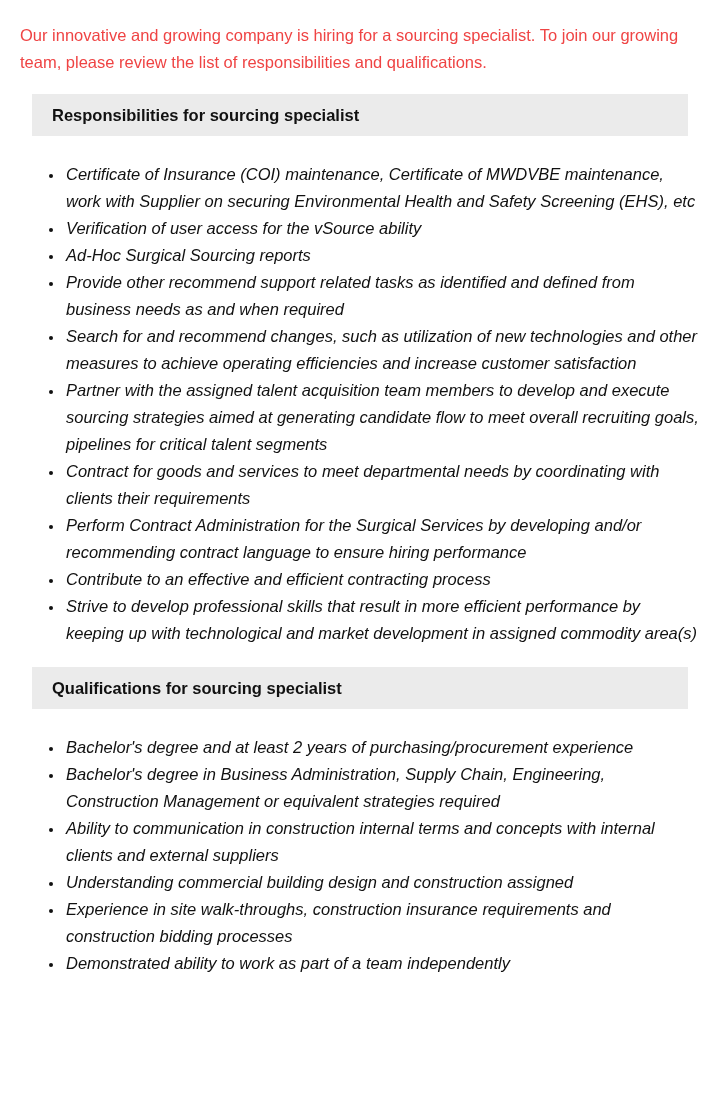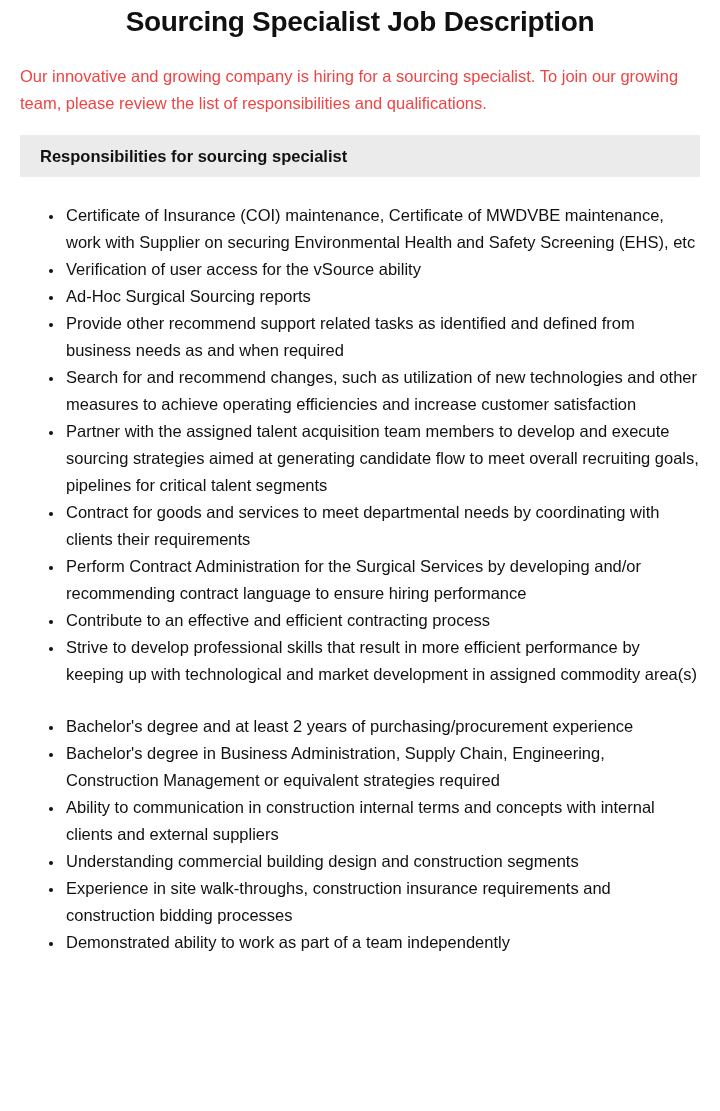--- a/index.html
+++ b/index.html
@@ -31,73 +31,76 @@
     line-height: 27px;
     margin: 16px 0 18px 0;
     color: #ef4444;
   }
   .section-header {
     background: #ebebeb;
     height: 42px;
     display: flex;
     align-items: center;
     padding: 0 20px;
-    margin: 0;
+    margin: 12px;
   }
   .section-header .section-heading {
     font-size: 16.5px;
     font-weight: bold;
     color: #111111;
   }
   ul.item-list {
     margin: 25px 0 20px 0;
     padding: 0 0 0 44px;
     list-style: disc outside;
   }
   ul.item-list li {
     font-size: 16.5px;
     line-height: 27px;
     padding-left: 2px;
     margin: 0;
     color: #111111;
+    font-style: italic;
   }
   ul.item-list li::marker {
     font-size: 14px;
     color: #111111;
   }
 </style>
 </head>
 <body>
 
 <div class="page">
 
-  <h1 class="page-title">Sourcing Specialist Job Description</h1>
 
   <p class="intro">Our innovative and growing company is hiring for a sourcing specialist. To join our growing team, please review the list of responsibilities and qualifications.</p>
 
   <div class="section-header">
     <span class="section-heading">Responsibilities for sourcing specialist</span>
   </div>
 
   <ul class="item-list">
     <li>Certificate of Insurance (COI) maintenance, Certificate of MWDVBE maintenance, work with Supplier on securing Environmental Health and Safety Screening (EHS), etc</li>
     <li>Verification of user access for the vSource ability</li>
     <li>Ad-Hoc Surgical Sourcing reports</li>
     <li>Provide other recommend support related tasks as identified and defined from business needs as and when required</li>
     <li>Search for and recommend changes, such as utilization of new technologies and other measures to achieve operating efficiencies and increase customer satisfaction</li>
     <li>Partner with the assigned talent acquisition team members to develop and execute sourcing strategies aimed at generating candidate flow to meet overall recruiting goals, pipelines for critical talent segments</li>
     <li>Contract for goods and services to meet departmental needs by coordinating with clients their requirements</li>
     <li>Perform Contract Administration for the Surgical Services by developing and/or recommending contract language to ensure hiring performance</li>
     <li>Contribute to an effective and efficient contracting process</li>
     <li>Strive to develop professional skills that result in more efficient performance by keeping up with technological and market development in assigned commodity area(s)</li>
   </ul>
 
+  <div class="section-header">
+    <span class="section-heading">Qualifications for sourcing specialist</span>
+  </div>
 
   <ul class="item-list">
     <li>Bachelor's degree and at least 2 years of purchasing/procurement experience</li>
     <li>Bachelor's degree in Business Administration, Supply Chain, Engineering, Construction Management or equivalent strategies required</li>
     <li>Ability to communication in construction internal terms and concepts with internal clients and external suppliers</li>
-    <li>Understanding commercial building design and construction segments</li>
+    <li>Understanding commercial building design and construction assigned</li>
     <li>Experience in site walk-throughs, construction insurance requirements and construction bidding processes</li>
     <li>Demonstrated ability to work as part of a team independently</li>
   </ul>
 
 </div>
 
 </body></html>

